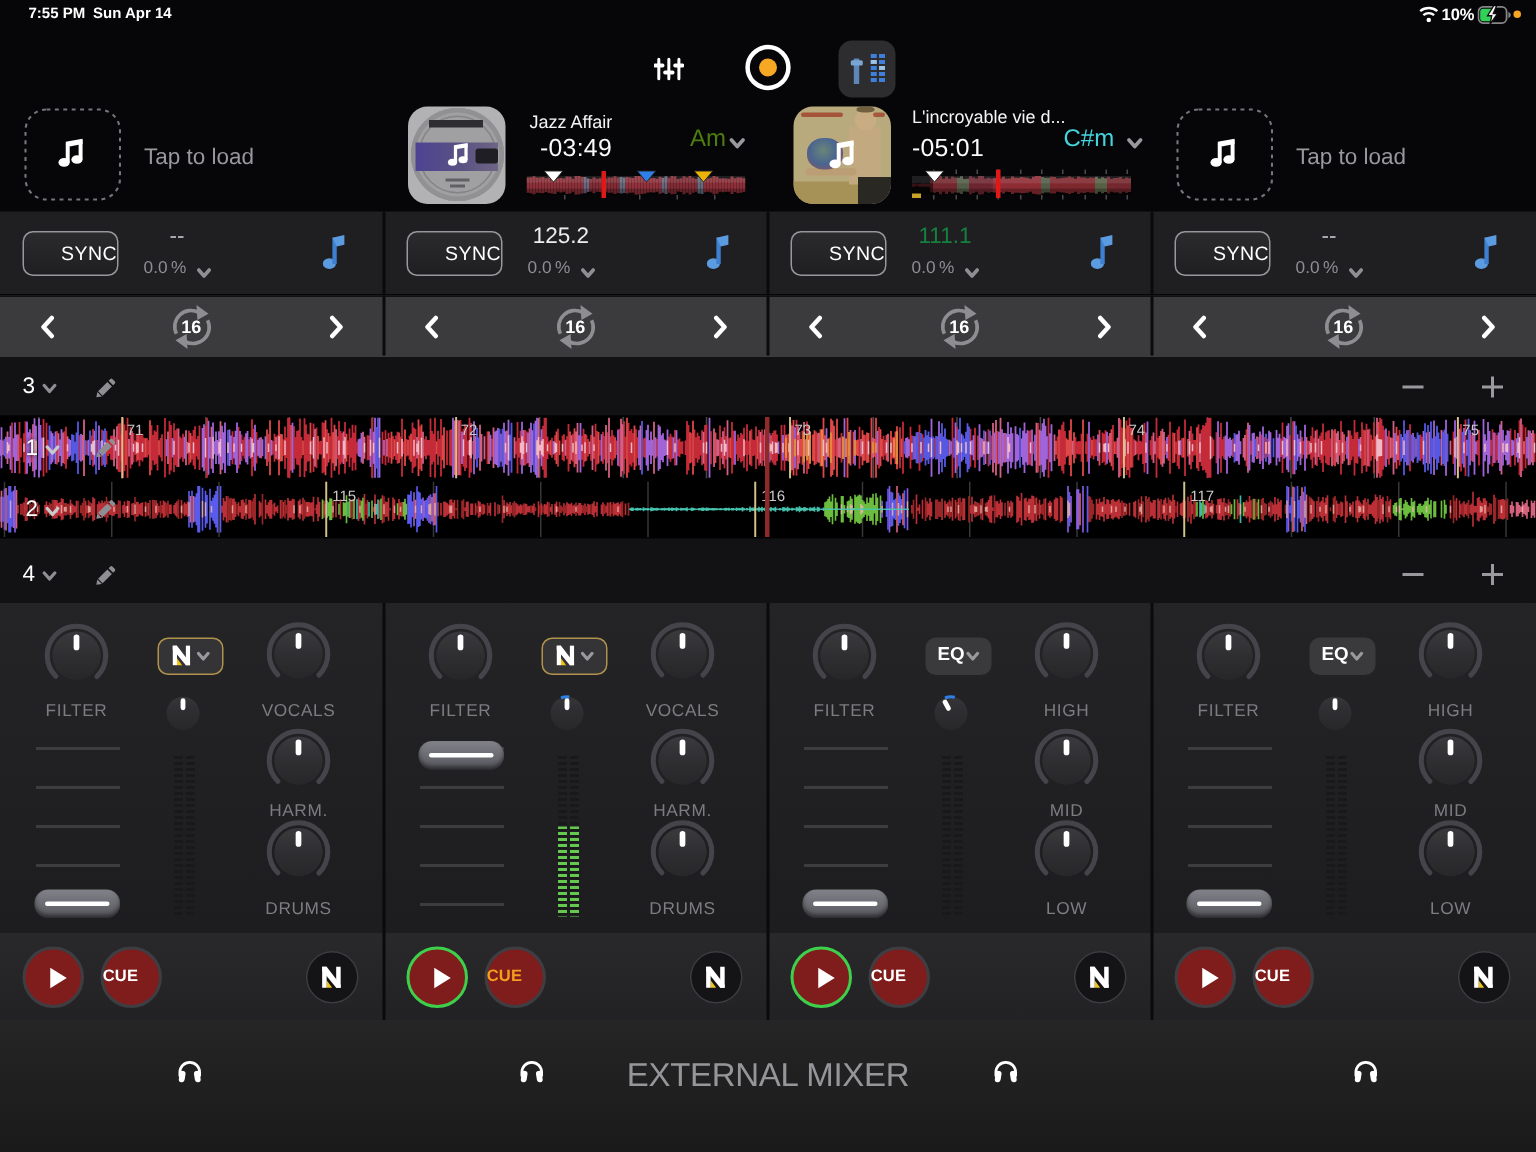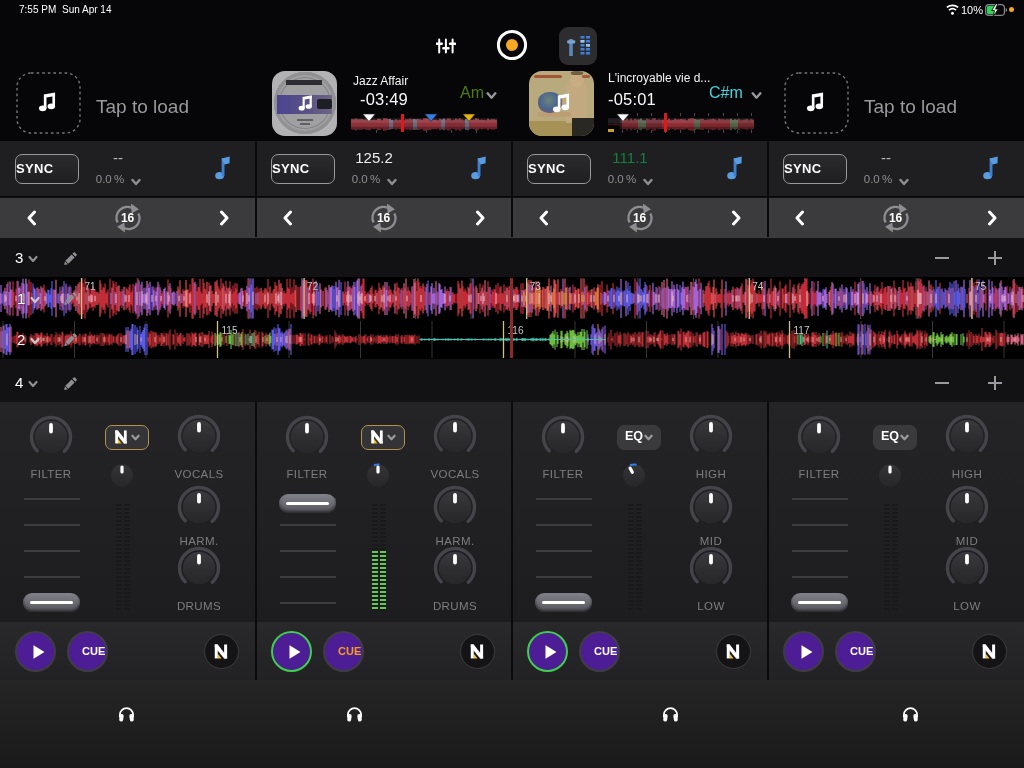--- a/index.html
+++ b/index.html
@@ -1,45 +1,45 @@
 <!DOCTYPE html>
 <html><head><meta charset="utf-8"><style>
 html,body{margin:0;padding:0;background:#000}
 #app{position:relative;width:1024px;height:768px;background:#060608;overflow:hidden;
  font-family:"Liberation Sans",sans-serif;-webkit-font-smoothing:antialiased}
 .abs{position:absolute}
-.statustext{color:#fff;font-size:10px;font-weight:normal}
-.taptext{position:absolute;color:#98989d;font-size:19px}
+.statustext{color:#fff;font-size:10px;font-weight:bold}
+.taptext{position:absolute;color:#98989d;font-size:15px}
 .title{position:absolute;color:#f4f4f5;font-size:12px}
 .time{position:absolute;color:#fafafa;font-size:16.5px;letter-spacing:.2px}
 .key{position:absolute;font-size:16px}
 .syncrow{position:absolute;left:0;top:141px;width:1024px;height:55px;background:#1f1f21}
 .looprow{position:absolute;left:0;top:197px;width:1024px;height:40px;background:#3b3b3d;border-top:1px solid #111}
 .syncbtn{position:absolute;width:62px;height:28px;border:1.5px solid #97979c;border-radius:7px;
- background:linear-gradient(#2b2b2d,#1f1f21);color:#fff;font-size:13px;font-weight:bold;
- text-align:left;line-height:28px;letter-spacing:.3px}
+ background:linear-gradient(#2b2b2d,#1f1f21);color:#fff;font-size:13px;font-weight:normal;
+ text-align:right;line-height:28px;letter-spacing:.3px}
 .bpm{position:absolute;width:80px;text-align:center;font-size:15px;color:#ededf0}
 .pct{position:absolute;width:80px;text-align:center;font-size:11.5px;color:#8e8e93}
 .vdiv{position:absolute;width:2px;background:#0a0a0a}
 .deckrow{position:absolute;left:0;width:1024px;height:39px;background:#121214}
 .dnum{position:absolute;color:#fff;font-size:15px}
 .mixer{position:absolute;left:0;top:402px;width:1024px;height:220px;background:linear-gradient(#242426,#1d1d1f)}
 .klabel{position:absolute;width:90px;text-align:center;color:#7d7d81;font-size:11.5px;letter-spacing:.4px}
 .nbtn{position:absolute;width:42px;height:23px;border-radius:7px}
 .nbtn.gold{border:1.5px solid #b0924c;background:#343437}
 .nbtn.gray{border:1.5px solid #3a3a3c;background:#3a3a3c}
 .fadert{position:absolute;width:56px;height:1.6px;background:#3d3d3f}
 .handle{position:absolute;width:57px;height:19px;border-radius:9px;
  background:linear-gradient(#82828a,#55555c);box-shadow:inset 0 -2px 3px rgba(0,0,0,.5)}
 .handle::after{content:"";position:absolute;left:7px;right:7px;top:8px;height:3px;border-radius:2px;background:#fff}
 .vucol{position:absolute;width:6px;background:repeating-linear-gradient(to bottom,#19191b 0,#19191b 2px,transparent 2px,transparent 4px)}
 .vugreen{position:absolute;width:6px;background:repeating-linear-gradient(to bottom,#66c94f 0,#66c94f 2px,rgba(0,0,0,0) 2px,rgba(0,0,0,0) 4px)}
 .playrow{position:absolute;left:0;top:622px;width:1024px;height:58px;background:linear-gradient(#29292b,#222224)}
-.cbtn{position:absolute;width:41px;height:41px;border-radius:50%;background:#4c1d95;border:2px solid #3e3e42;
- box-sizing:border-box;text-align:right}
+.cbtn{position:absolute;width:41px;height:41px;border-radius:50%;background:#7f1d1d;border:2px solid #3e3e42;
+ box-sizing:border-box;text-align:left}
 .cbtn.green{border-color:#3ecf4b}
 .cuetext{color:#fff;font-size:11px;font-weight:bold;line-height:37px;letter-spacing:.1px}
 .nround{position:absolute;width:35px;height:35px;border-radius:50%;background:#141417;border:1.5px solid #3c3c40;box-sizing:border-box}
 .bottom{position:absolute;left:0;top:680px;width:1024px;height:88px;background:linear-gradient(#252526,#1a1a1b)}
 .extmix{position:absolute;left:0;top:703.5px;width:1024px;text-align:center;color:#96969a;font-size:22px;letter-spacing:-0.2px}
 </style></head><body>
 <div id="app">
     <svg width="0" height="0" style="position:absolute">
       <defs>
         <linearGradient id="kg" x1="0" y1="0" x2="0" y2="1">
@@ -797,12 +797,13 @@
     <svg class="abs" style="left:661px;top:705px" width="19" height="17" viewBox="0 0 19 17">
       <path d="M2.9 12.6 V9.8 A6.6 6.6 0 0 1 16.1 9.8 V12.6" fill="none" stroke="#fff" stroke-width="1.8"></path>
       <rect x="2.5" y="8.9" width="3.9" height="7.6" rx="1.9" fill="#fff" transform="rotate(9 4.45 12.7)"></rect>
       <rect x="12.6" y="8.9" width="3.9" height="7.6" rx="1.9" fill="#fff" transform="rotate(-9 14.55 12.7)"></rect>
     </svg>
     <svg class="abs" style="left:901px;top:705px" width="19" height="17" viewBox="0 0 19 17">
       <path d="M2.9 12.6 V9.8 A6.6 6.6 0 0 1 16.1 9.8 V12.6" fill="none" stroke="#fff" stroke-width="1.8"></path>
       <rect x="2.5" y="8.9" width="3.9" height="7.6" rx="1.9" fill="#fff" transform="rotate(9 4.45 12.7)"></rect>
       <rect x="12.6" y="8.9" width="3.9" height="7.6" rx="1.9" fill="#fff" transform="rotate(-9 14.55 12.7)"></rect>
     </svg>
+    <div class="extmix">EXTERNAL MIXER</div>
   </div>
 </body></html>

